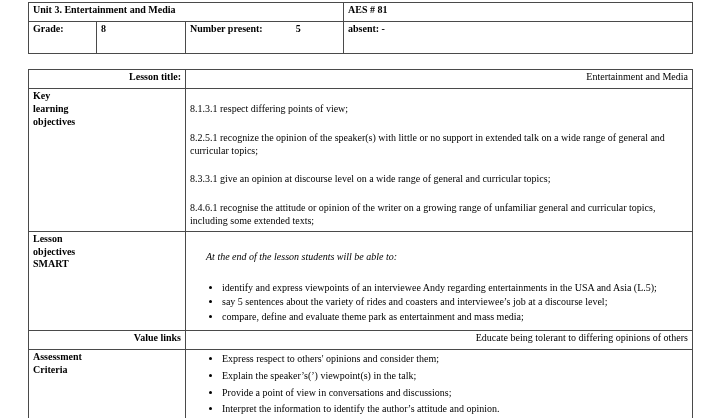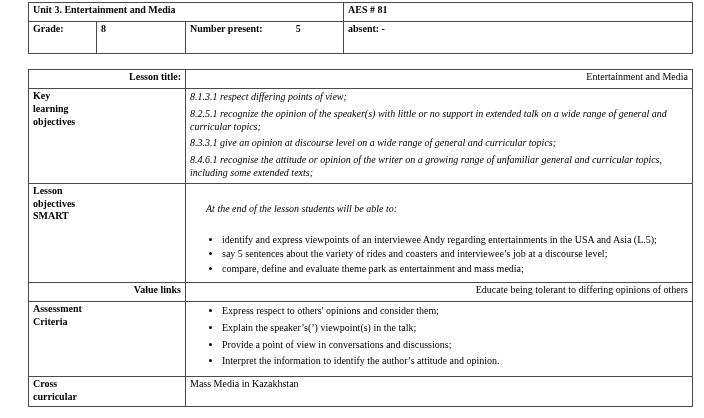--- a/index.html
+++ b/index.html
@@ -66,23 +66,22 @@
     width: 28px;
   }
 
   
   .sec-label {
     font-weight: bold;
     padding-top: 2px;
   }
 
   .body-para {
-    margin: 0 0 0 0;
+    margin: 12px 0 0 0;
     padding: 1px 0 3px 0;
-    font-style: italic;
   }
 
   .body-para:last-child {
     padding-bottom: 1px;
   }
 
   .intro-italic {
     font-style: italic;
     padding: 2px 0 2px 0;
     margin: 16px;

